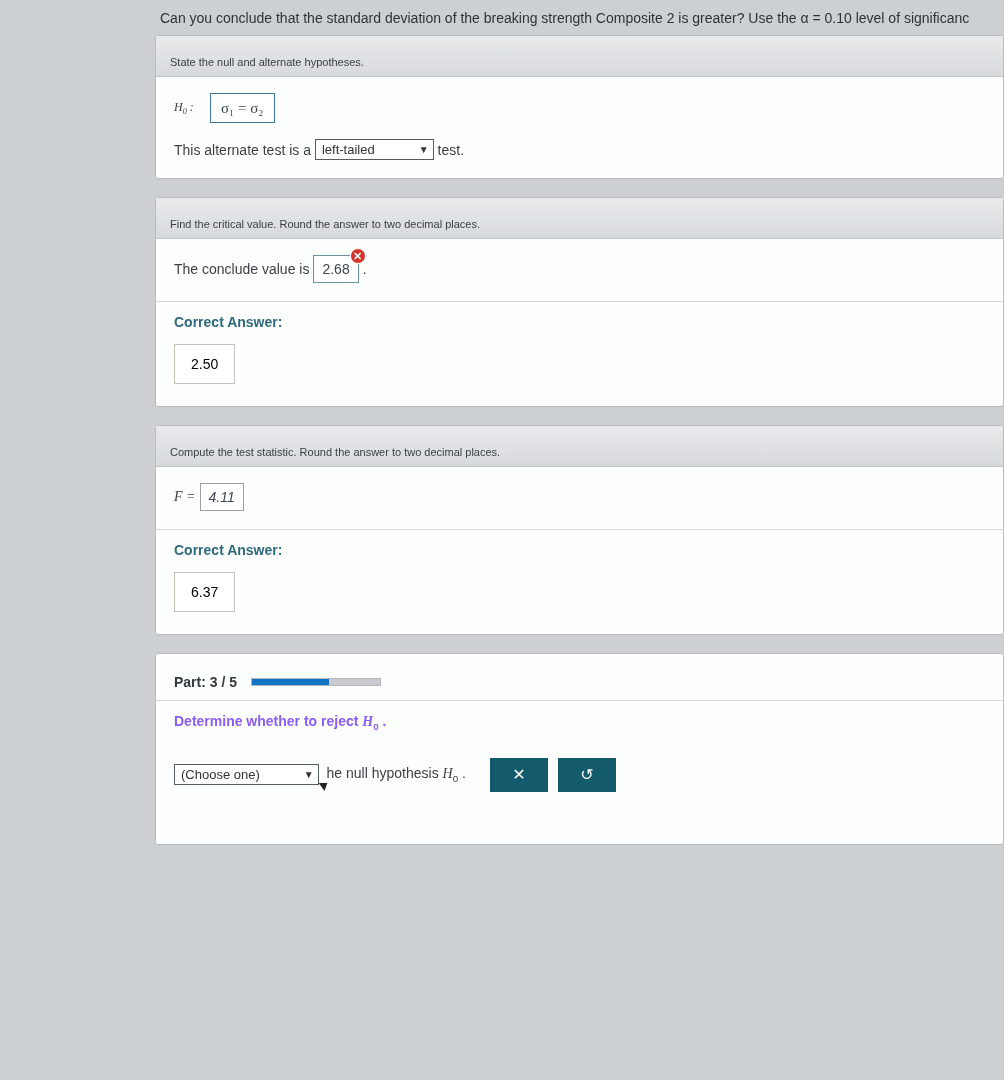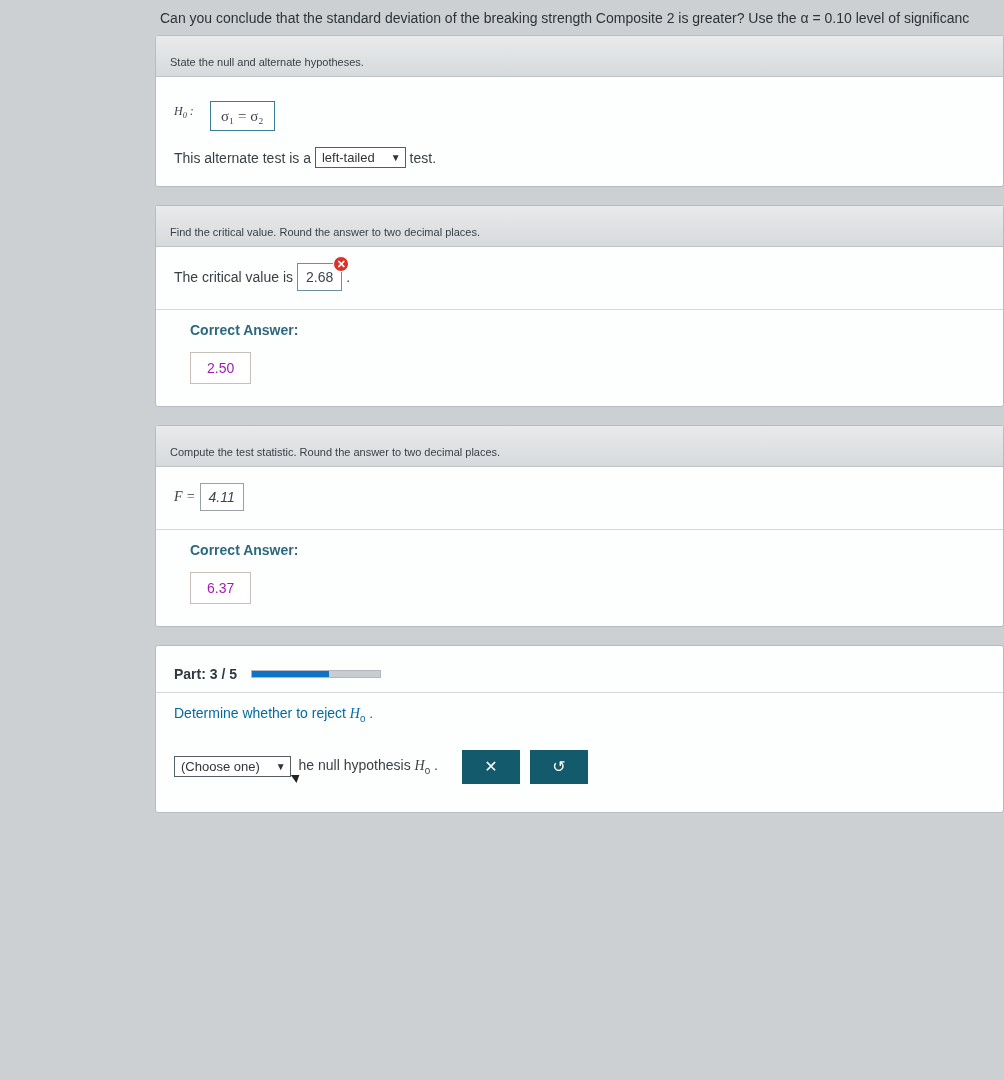--- a/index.html
+++ b/index.html
@@ -32,54 +32,53 @@
   .math-ital { font-family: 'Times New Roman', serif; font-style: italic; }
   sub.low { font-size: 0.7em; vertical-align: sub; }
   .hyp-row { display: flex; align-items: center; margin-bottom: 10px; }
   .hyp-label { width: 36px; font-family: 'Times New Roman', serif; font-style: italic; font-size: 12px; }
   .math-box {
     display: inline-flex; align-items: center; justify-content: center;
     border: 1px solid #3a7d94; background:#fff;
     height: 30px; padding: 0 10px;
     font-family: 'Times New Roman', serif; font-size: 15px;
     color:#3a4450;
-    margin-top:8px;
   }
   .text-line { margin-top: 16px; display:flex; align-items:center; gap:4px; }
   .select-box {
-    display:inline-flex; align-items:center; gap:16px;
+    display:inline-flex; align-items:center; gap:44px;
     border:1px solid #555c63; background:#fff;
     padding: 2px 4px 2px 6px; font-size: 13px; color:#333;
   }
   .select-box .arrow { font-size:10px; color:#333; }
   .answer-box {
     display:inline-flex; align-items:center; justify-content:center;
     border:1px solid #6a91a0; background:#fff;
     height:28px; padding:0 8px; font-size:14px; color:#3a4450;
     position:relative;
   }
   .plain-box {
     display:inline-flex; align-items:center; justify-content:center;
     border:1px solid #c7c0b8; background:#fff;
-    height:32px; padding:0 16px; font-size:14px; color:#a21caf;
+    height:40px; padding:0 16px; font-size:14px; color:#000000;
   }
-  .correct-section { padding: 12px 34px 22px; }
+  .correct-section { padding: 12px 18px 22px; }
   .correct-label { color:#2d687d; font-weight:bold; font-size:14px; margin-bottom:14px; }
   .wrong-badge {
     position:absolute; top:-8px; right:-8px;
     width:16px; height:16px; border-radius:50%;
     background:#d8332a; color:#fff; font-size:11px; font-weight:bold;
     display:flex; align-items:center; justify-content:center;
     border:1px solid #fff;
   }
   .part-row { padding:20px 18px 10px; display:flex; align-items:center; gap:14px; font-weight:bold; color:#31383e;}
   .progress { width:130px; height:8px; background:#c9cdd1; border:1px solid #b3b7bc; position:relative;}
   .progress-fill { height:100%; background:#0f74c6;}
-  .determine-row { padding: 12px 18px 8px; font-size:14px; color:#0369a1;}
-  .action-row { padding: 18px 18px 28px; display:flex; align-items:center; gap:14px;}
+  .determine-row { padding: 12px 18px 8px; font-size:14px; color:#8b5cf6;font-weight:bold;}
+  .action-row { padding: 18px 18px 52px; display:flex; align-items:center; gap:14px;}
   .cursor { position:relative; display:inline-block; }
   .cursor::after{
     content:""; position:absolute; left:-2px; top:2px;
     width:0;height:0;
     border-left:7px solid #222; border-top:5px solid transparent; border-bottom:5px solid transparent;
     transform: rotate(-35deg);
   }
   .btn {
     width:58px; height:34px; background:#135a6d; color:#fff;
     display:inline-flex; align-items:center; justify-content:center;
@@ -110,21 +109,21 @@
       </span>
       <span>test.</span>
     </div>
   </div>
 </div>
 
 <div class="panel">
   <div class="panel-header">Find the critical value. Round the answer to two decimal places.</div>
   <div class="panel-body">
     <div class="text-line" style="margin-top:0;">
-      <span>The critical value is</span>
+      <span>The conclude value is</span>
       <span class="answer-box">
         <span>2.68</span>
         <span class="wrong-badge">✕</span>
       </span>
       <span>.</span>
     </div>
   </div>
   <div class="divider"></div>
   <div class="correct-section">
     <div class="correct-label">Correct Answer:</div>

